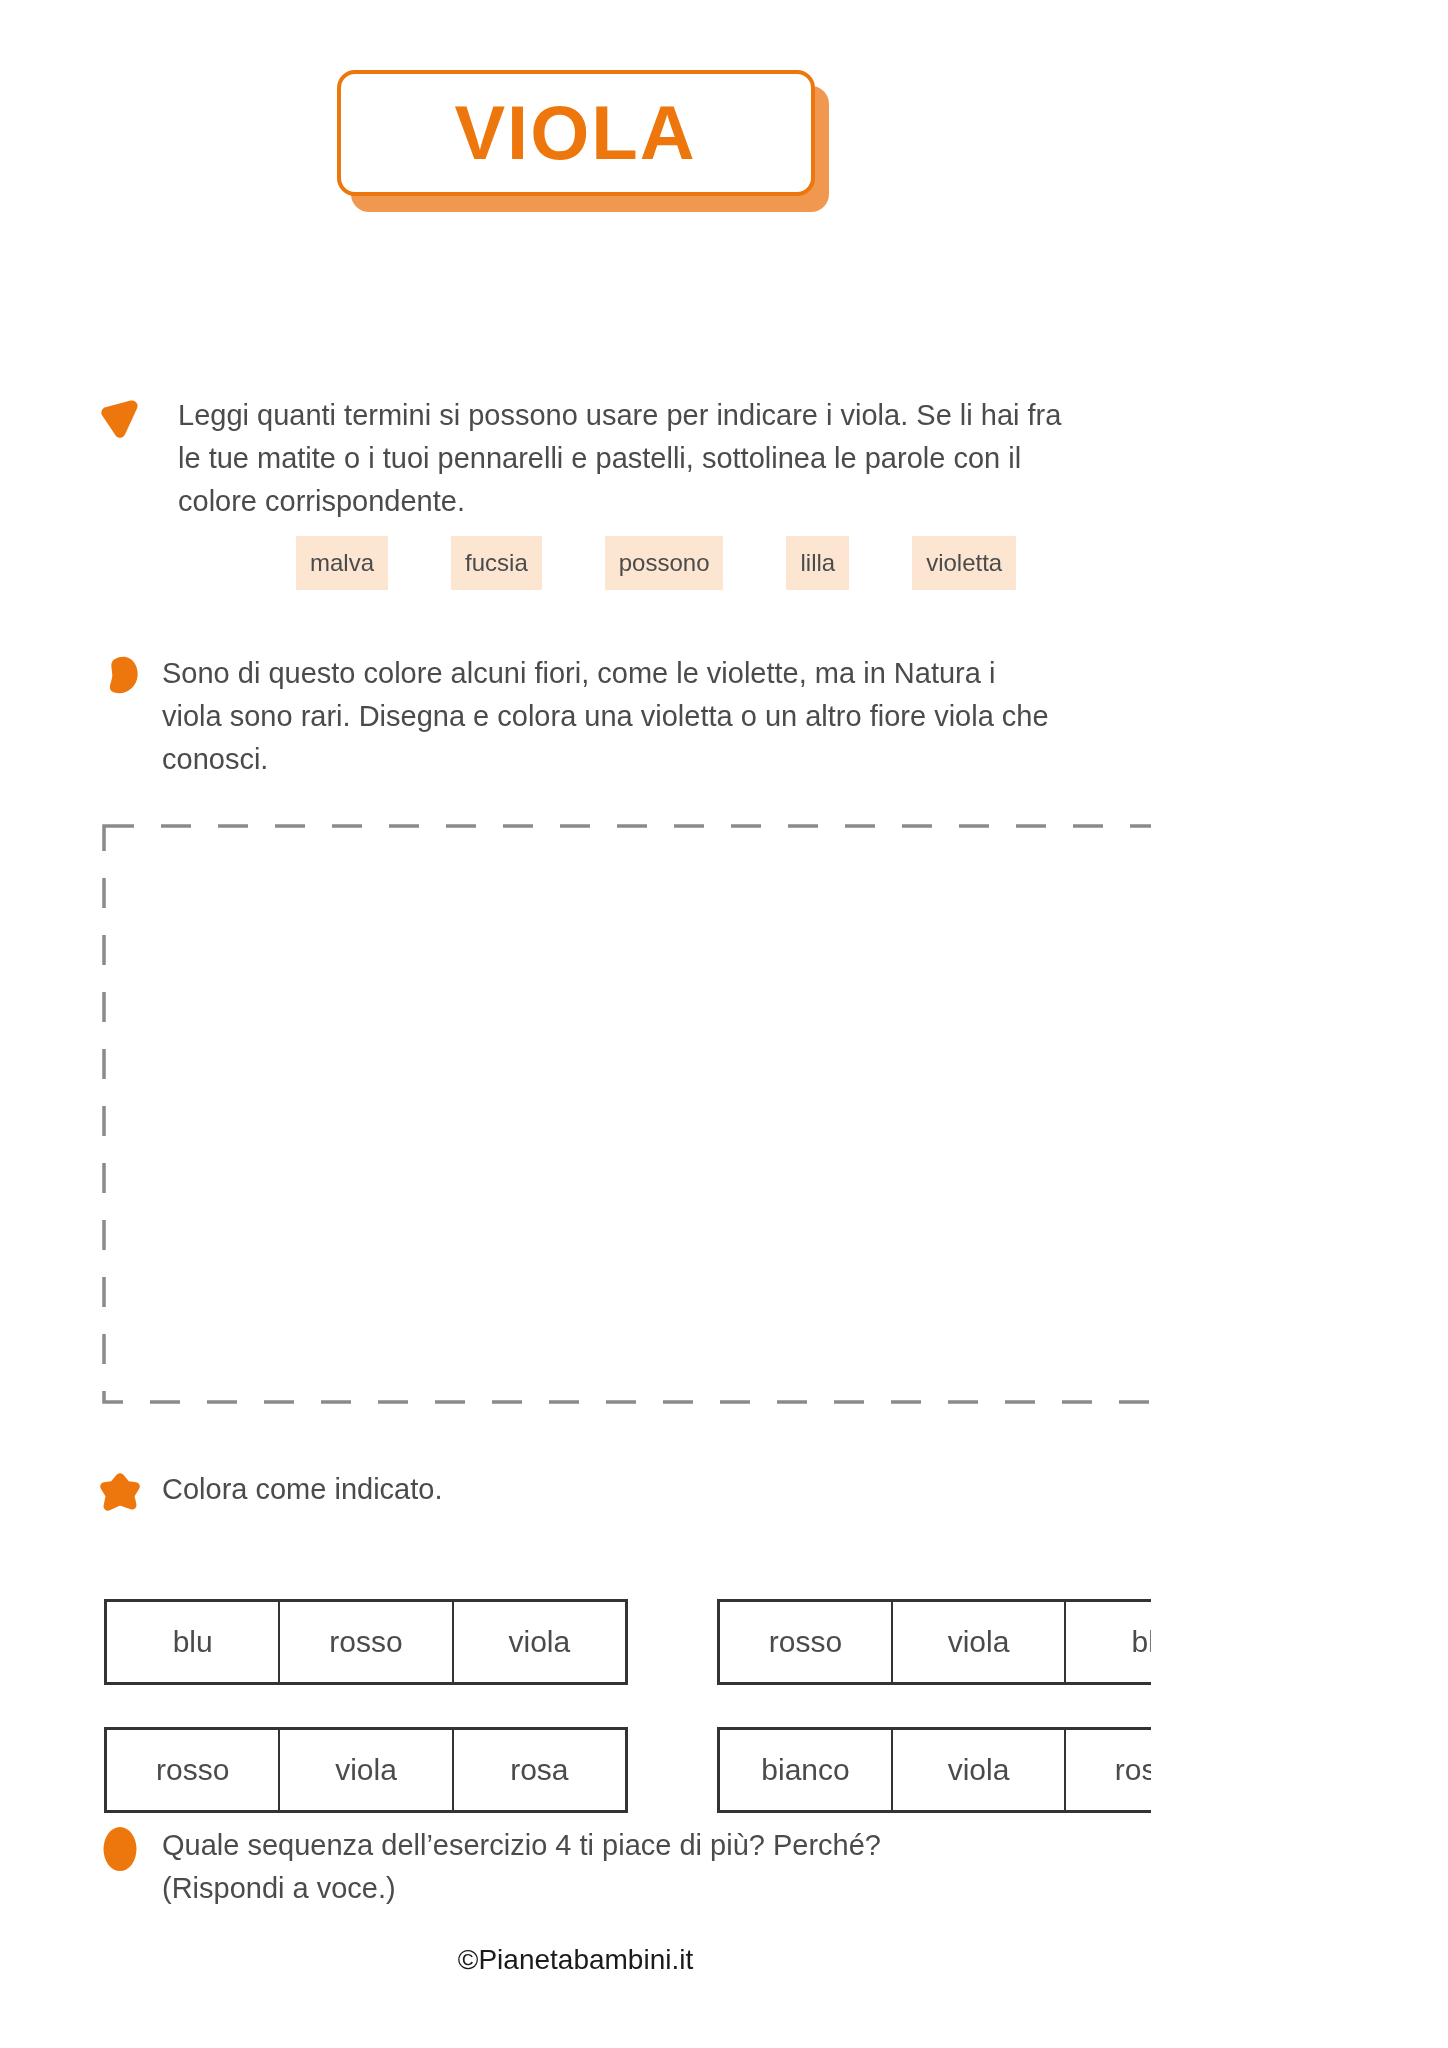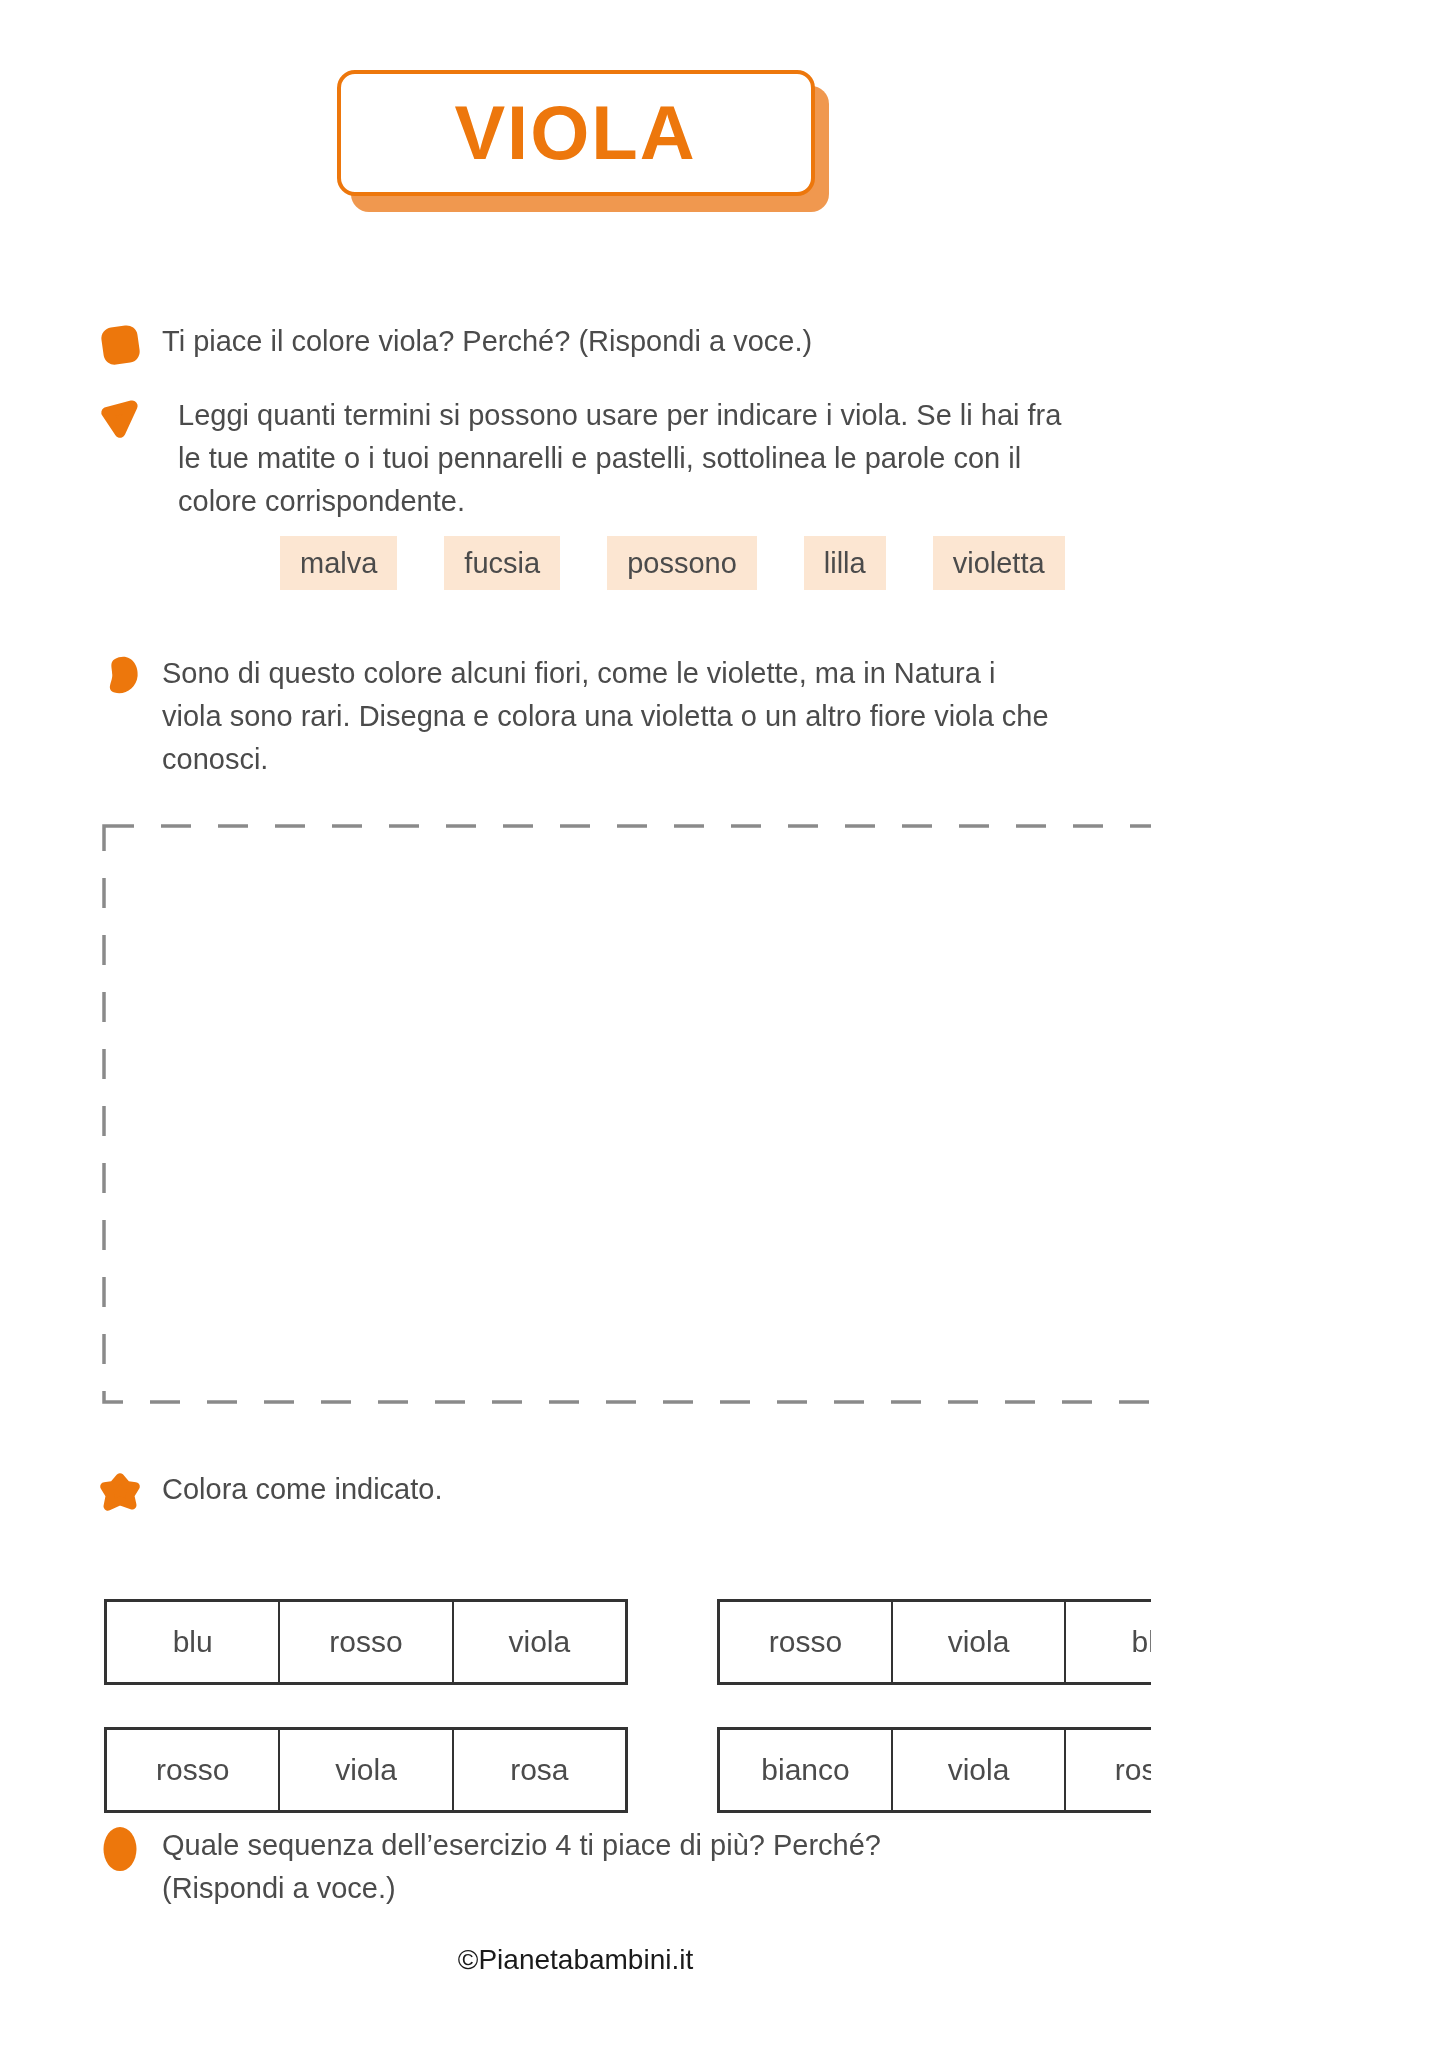--- a/index.html
+++ b/index.html
@@ -51,23 +51,24 @@
   .ex4{top:1468px;}
   .ex5{top:1824px;}
 
   
   .chips{
     position:absolute;top:536px;left:280px;
     display:flex;gap:47px;align-items:center;
   }
   .chip{
     background:var(--highlight,#FCE6D2);
-    padding:9px 20px;
-    font-size:29px;line-height:36px;
+    padding:9px 14px;
+    font-size:24px;line-height:36px;
     color:var(--text,#4B4B4B);
+    margin-left:16px;
   }
 
   
   .draw-box{
     position:absolute;top:824px;left:102px;
     width:1236px;height:580px;
   }
   .draw-box svg{display:block;width:100%;height:100%;}
 
   
@@ -98,28 +99,20 @@
 </style>
 </head>
 <body>
 
 <div class="page">
 
   <div class="title-box">
     <h1>VIOLA</h1>
   </div>
 
-  <section class="ex ex1">
-    <span class="bullet">
-      <svg viewBox="0 0 40 42">
-          <rect class="blob-fill" x="4" y="5" width="33" height="34" rx="10" transform="rotate(-8 20 22)"></rect>
-        </svg>
-    </span>
-    <p class="ex-text">Ti piace il colore viola? Perché? (Rispondi a voce.)</p>
-  </section>
 
   <section class="ex ex2">
     <span class="bullet">
       <svg viewBox="0 0 40 42">
           <path class="blob-stroke" d="M31 10 L20 34 L8 16 Z" stroke-width="10"></path>
         </svg>
     </span>
     <p class="ex-text">Leggi quanti termini si possono usare per indicare i viola. Se li hai fra
 le tue matite o i tuoi pennarelli e pastelli, sottolinea le parole con il
 colore corrispondente.</p>

